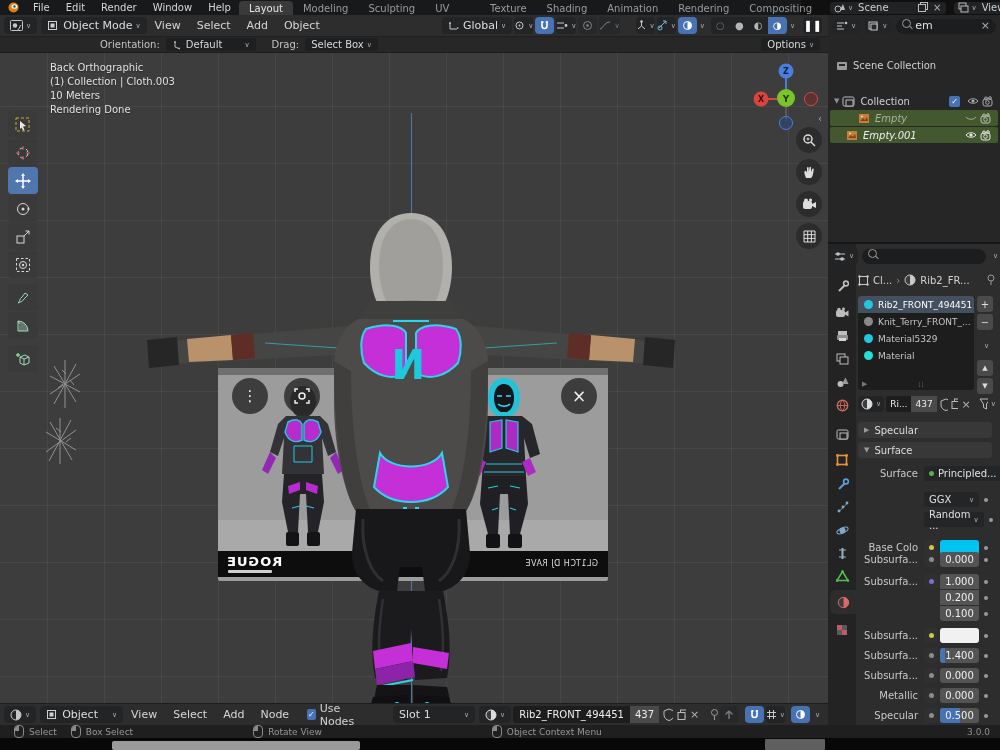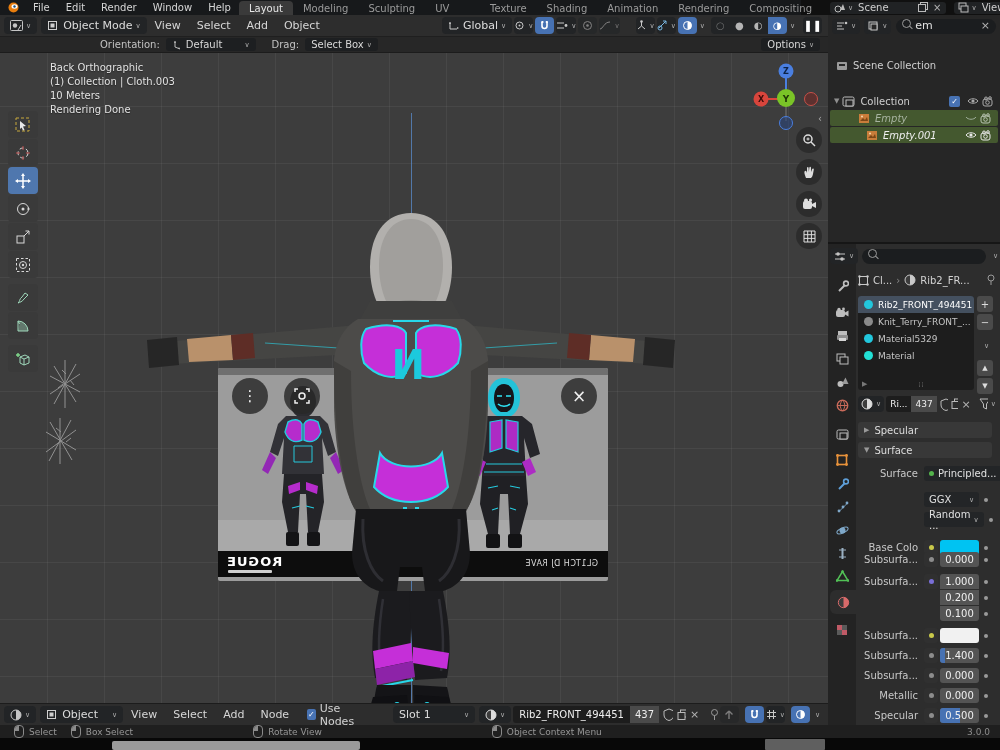--- a/index.html
+++ b/index.html
@@ -553,21 +553,21 @@
       <svg width="14" height="10" style="margin-right:2px">
           <path d="M2 4 C4 7 10 7 12 4" fill="none" stroke="#9fae9a"></path>
         </svg>
       <svg width="14" height="11" style="margin-right:4px">
           <rect x="1" y="3" width="9" height="7" rx="2" fill="none" stroke="#b9c4b2"></rect>
           <circle cx="4" cy="2.5" r="1.5" fill="none" stroke="#b9c4b2"></circle>
           <circle cx="8" cy="2" r="1.3" fill="none" stroke="#b9c4b2"></circle>
           <circle cx="5.5" cy="6.5" r="1.8" fill="none" stroke="#b9c4b2"></circle>
         </svg>
     </div>
-    <div class="ol-row sel" style="padding-left:36px;margin:1px 2px;color:#efefef">
+    <div class="ol-row sel" style="padding-left:16px;margin:1px 2px;color:#efefef">
       <svg width="12" height="11" style="margin-right:5px">
           <rect x="1" y="1" width="10" height="9" fill="#c87d3a"></rect>
           <path d="M2 8 L5 5 L7 7 L9 4 L10 8 Z" fill="#7c4716"></path>
           <circle cx="4" cy="3.5" r="1" fill="#f4d9b0"></circle>
         </svg>
       <span style="flex:1">Empty.001</span>
       <svg width="14" height="10" style="margin-right:2px">
           <path d="M2 5 C4 2 10 2 12 5 C10 8 4 8 2 5 Z" fill="none" stroke="#e8e8e8"></path>
           <circle cx="7" cy="5" r="1.6" fill="#e8e8e8"></circle>
         </svg>

